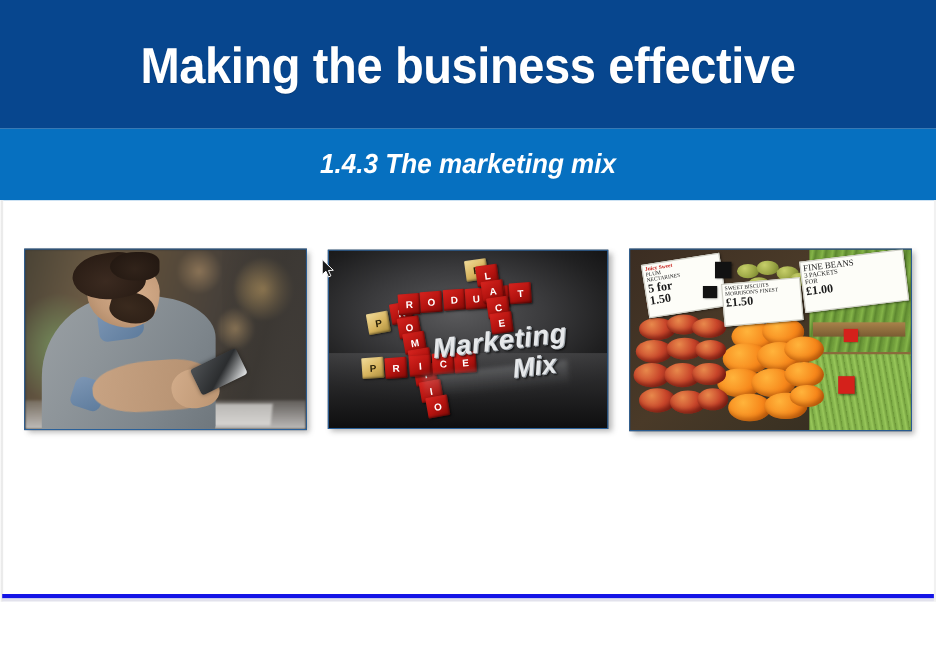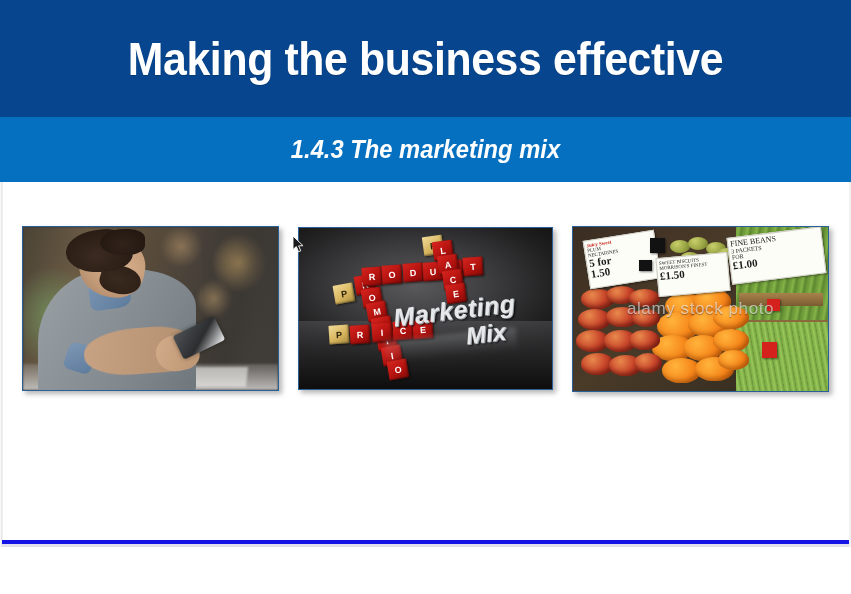--- a/index.html
+++ b/index.html
@@ -406,21 +406,20 @@
           <div>3 PACKETS</div>
           <div>FOR</div>
           <div style="font-size:11px;font-weight:bold;">£1.00</div>
         </div>
 
         <div class="p3-tag" style="left:76%;top:44%;width:5%;height:7%;"></div>
         <div class="p3-tag" style="left:74%;top:70%;width:6%;height:10%;"></div>
         <div class="p3-blacktag" style="left:30%;top:7%;width:6%;height:9%;"></div>
         <div class="p3-blacktag" style="left:26%;top:20%;width:5%;height:7%;"></div>
 
-        <div class="p3-watermark">alamy stock photo</div>
       </div>
     </div>
 
   </div>
 
   <div class="edge-left"></div>
   <div class="edge-right"></div>
 
   <div class="footer-rule"></div>
   <div class="footer-rule-shadow"></div>

